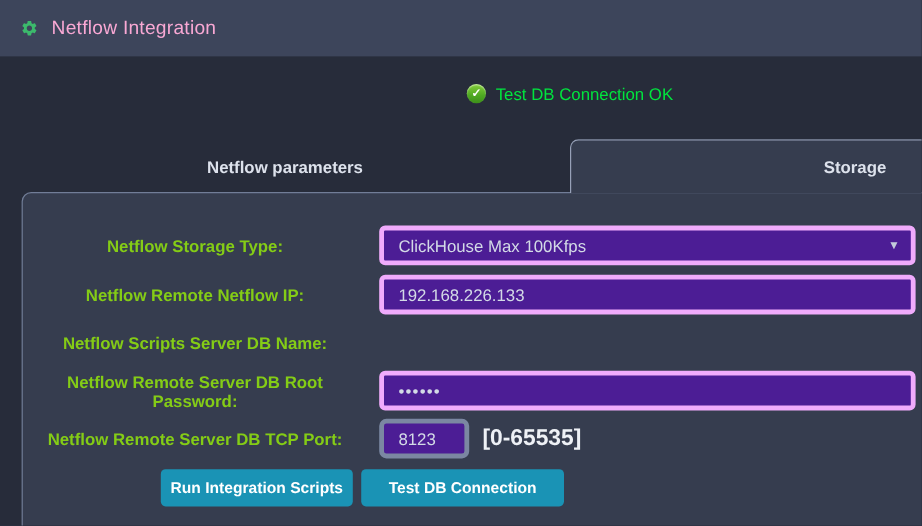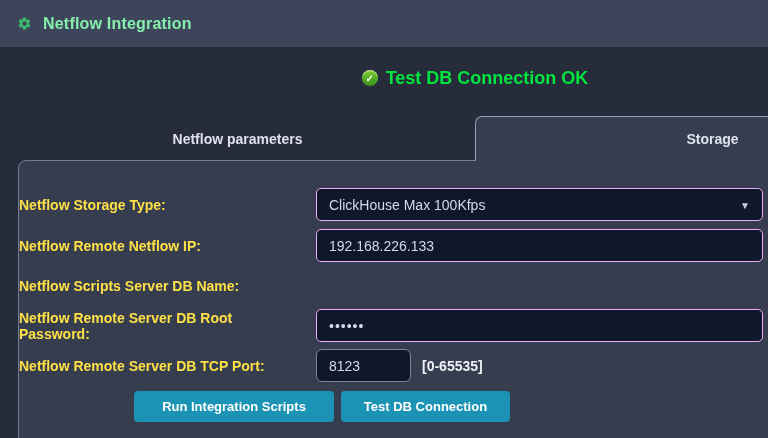--- a/index.html
+++ b/index.html
@@ -8,35 +8,35 @@
 
   .stage { position: relative; width: 950px; height: 438px; background: #272c3a; }
 
   
   .header {
     position: absolute; left: 0; top: 0; width: 100%; height: 47px;
     background: #3d455b; display: flex; align-items: center;
     padding-left: 17px; gap: 11px;
   }
   .gear { width: 15px; height: 15px; display: block; }
-  .header-title { color: #86efac; font-size: 16px; font-weight: 700; letter-spacing: .2px; }
+  .header-title { color: #f9a8d4; font-size: 16px; font-weight: 400; letter-spacing: .2px; }
 
   
   .status-row {
     position: absolute; top: 68px; left: 0; width: 100%; height: 20px;
     display: flex; align-items: center; justify-content: center; gap: 8px;
   }
   .check-circle {
     width: 16px; height: 16px; border-radius: 50%;
     background: linear-gradient(180deg, #86cf3a 0%, #4ea822 60%, #3d8f1a 100%);
     color: #fff; font-size: 10px; font-weight: bold;
     display: flex; align-items: center; justify-content: center;
     box-shadow: inset 0 1px 1px rgba(255,255,255,.5);
   }
-  .status-text { color: var(--status-ok, #00e53e); font-size: 18px; font-weight: bold; }
+  .status-text { color: var(--status-ok, #00e53e); font-size: 14px; font-weight: normal; }
 
   
   .tabs { position: absolute; top: 116px; left: 0; width: 100%; height: 45px; display: flex; z-index: 2; }
   .tab {
     display: flex; align-items: center; justify-content: center;
     font-size: 14px; font-weight: 600; color: #dde2ec; cursor: default;
   }
   .tab-inactive { width: 475px; background: transparent; }
   .tab-active {
     flex: 1; background: #363d4f;
@@ -46,47 +46,47 @@
 
   
   .panel {
     position: absolute; left: 18px; top: 160px; width: 914px; height: 300px;
     background: #363d4f; border: 1px solid #717d97; border-radius: 8px; z-index: 1;
   }
 
   
   .row { position: absolute; left: 0; width: 780px; height: 33px; display: flex; align-items: center; }
   .r1 { top: 27px; } .r2 { top: 68px; } .r3 { top: 108px; } .r4 { top: 148px; } .r5 { top: 188px; }
-  .flabel { width: 287px; text-align: left; color: #fde047; font-weight: bold; font-size: 14px; }
+  .flabel { width: 287px; text-align: center; color: #84cc16; font-weight: bold; font-size: 14px; }
   .fctrl { margin-left: 10px; position: relative; }
 
   .tinput, .tselect {
-    width: 447px; height: 33px; background: #0f172a;
-    border: 1px solid #f0abfc; border-radius: 5px;
+    width: 447px; height: 33px; background: #4c1d95;
+    border: 4px solid #f0abfc; border-radius: 5px;
     color: #d3dae6; font-size: 14px; padding: 0 12px;
     font-family: "Liberation Sans", sans-serif; outline: none;
   }
   .tselect { appearance: none; -webkit-appearance: none; padding-right: 34px; }
   .select-arrow {
     position: absolute; right: 13px; top: 50%; transform: translateY(-50%);
     color: #c3cbdb; font-size: 10px; pointer-events: none;
   }
   .pw { letter-spacing: 1px; }
-  .port-input { width: 95px; border-radius: 6px; border-color: #7b87a2; }
-  .hint { margin-left: 11px; color: #eef1f6; font-weight: bold; font-size: 14px; }
+  .port-input { width: 75px; border-radius: 6px; border-color: #7b87a2; }
+  .hint { margin-left: 11px; color: #eef1f6; font-weight: bold; font-size: 19px; }
 
   
   .btn-row { position: absolute; left: 115px; top: 230px; display: flex; gap: 7px; }
   .btn {
     height: 31px; border: none; border-radius: 4px;
     background: var(--accent, #1a93b5); color: #ffffff;
     font-weight: bold; font-size: 13px; font-family: "Liberation Sans", sans-serif;
     cursor: pointer;
   }
-  .btn-1 { width: 200px; } .btn-2 { width: 169px; } .btn-3 { width: 193px; }
+  .btn-1 { width: 160px; } .btn-2 { width: 169px; } .btn-3 { width: 193px; }
 </style>
 </head>
 <body>
 
 <div class="stage">
 
   <div class="header">
     <span>
       <svg class="gear" viewBox="0 0 24 24" fill="#3cba6c">
         <path d="M19.14 12.94c.04-.3.06-.61.06-.94 0-.32-.02-.64-.07-.94l2.03-1.58c.18-.14.23-.41.12-.61l-1.92-3.32c-.12-.22-.37-.29-.59-.22l-2.39.96c-.5-.38-1.03-.7-1.62-.94l-.36-2.54c-.04-.24-.24-.41-.48-.41h-3.84c-.24 0-.43.17-.47.41l-.36 2.54c-.59.24-1.13.57-1.62.94l-2.39-.96c-.22-.08-.47 0-.59.22L2.74 8.87c-.12.21-.08.47.12.61l2.03 1.58c-.05.3-.09.63-.09.94s.02.64.07.94l-2.03 1.58c-.18.14-.23.41-.12.61l1.92 3.32c.12.22.37.29.59.22l2.39-.96c.5.38 1.03.7 1.62.94l.36 2.54c.05.24.24.41.48.41h3.84c.24 0 .44-.17.47-.41l.36-2.54c.59-.24 1.13-.56 1.62-.94l2.39.96c.22.08.47 0 .59-.22l1.92-3.32c.12-.22.07-.47-.12-.61l-2.01-1.58zM12 15.6c-1.98 0-3.6-1.62-3.6-3.6s1.62-3.6 3.6-3.6 3.6 1.62 3.6 3.6-1.62 3.6-3.6 3.6z"></path>

